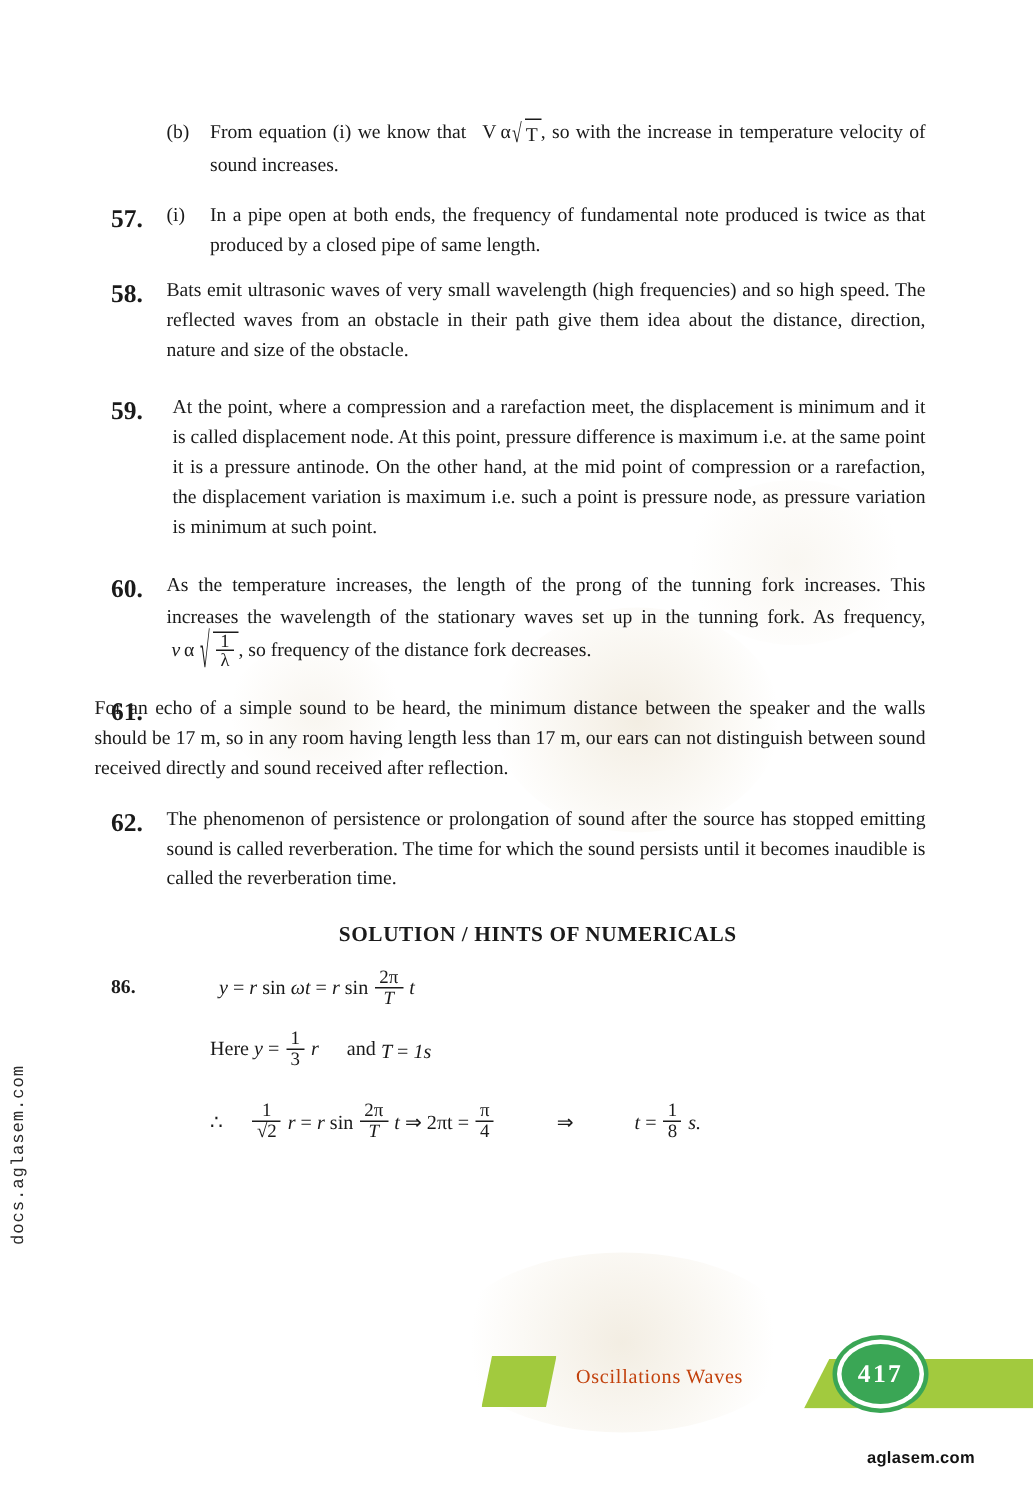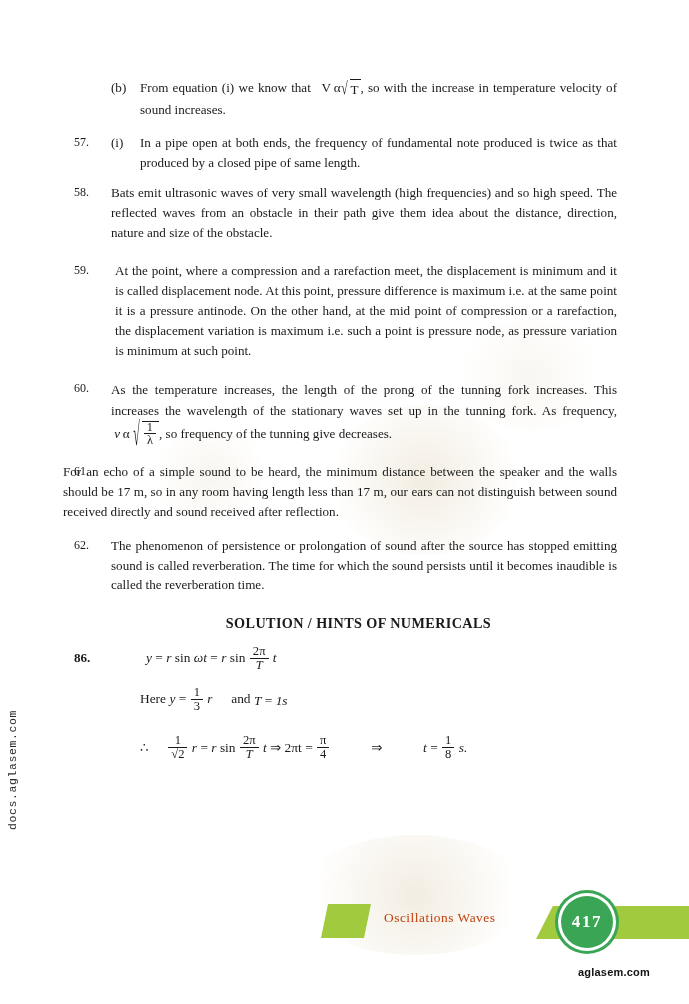--- a/index.html
+++ b/index.html
@@ -61,22 +61,22 @@
     margin: 0 0 13px 0;
     padding: 0 72px 0 140px;
     font-size: 13.1px;
     line-height: 1.52;
     text-align: justify;
   }
   .item .num {
     position: absolute;
     left: 74px;
     top: 0;
-    font-weight: normal;
-    font-size: 12px;
+    font-weight: bold;
+    font-size: 17px;
   }
   .item .roman {
     position: absolute;
     left: 111px;
     top: 0;
     font-size: 13.1px;
   }
   
   .item.sub {
     padding-left: 140px;
@@ -201,21 +201,21 @@
     width: 153px;
     height: 33px;
     background: #a2ca3e;
     clip-path: polygon(11% 0, 100% 0, 100% 100%, 0 100%);
   }
   .page-badge {
     position: absolute;
     left: 561px;
     top: -2px;
     width: 52px;
-    height: 52px;
+    height: 40px;
     border-radius: 50%;
     background: #3aa655;
     box-shadow: 0 0 0 3px #ffffff, 0 0 0 6px #3aa655;
     color: #ffffff;
     font-family: "Liberation Serif", serif;
     font-weight: bold;
     font-size: 17px;
     letter-spacing: 1.6px;
     display: flex;
     align-items: center;
@@ -265,21 +265,21 @@
     </div>
 
     <div class="item" style="padding-left:115px;margin-bottom:18px;">
       <span class="num">59.</span>
       <span class="item-text">At the point, where a compression and a rarefaction meet, the displacement is minimum and it is called displacement node. At this point, pressure difference is maximum i.e. at the same point it is a pressure antinode. On the other hand, at the mid point of compression or a rarefaction, the displacement variation is maximum i.e. such a point is pressure node, as pressure variation is minimum at such point.</span>
     </div>
 
     <div class="item" style="padding-left:111px;margin-bottom:14px;line-height:1.62;">
       <span class="num">60.</span>
       <span class="item-text">As the temperature increases, the length of the prong of the tunning fork increases. This increases the wavelength of the stationary waves set up in the tunning fork. As frequency,</span>
-      <span class="m">&nbsp;<span class="mi">ν</span> α&nbsp;<span class="sqrt tall"><span class="rad"><span class="frac"><span class="n">1</span><span class="d">λ</span></span></span></span></span><span class="item-text">, so frequency of the tunning give decreases.</span>
+      <span class="m">&nbsp;<span class="mi">ν</span> α&nbsp;<span class="sqrt tall"><span class="rad"><span class="frac"><span class="n">1</span><span class="d">λ</span></span></span></span></span><span class="item-text">, so frequency of the distance fork decreases.</span>
     </div>
 
     <div class="item" style="padding-left:63px;margin-bottom:14px;">
       <span class="num">61.</span>
       <span class="item-text">For an echo of a simple sound to be heard, the minimum distance between the speaker and the walls should be 17 m, so in any room having length less than 17 m, our ears can not distinguish between sound received directly and sound received after reflection.</span>
     </div>
 
     <div class="item" style="padding-left:111px;margin-bottom:0;">
       <span class="num">62.</span>
       <span class="item-text">The phenomenon of persistence or prolongation of sound after the source has stopped emitting sound is called reverberation. The time for which the sound persists until it becomes inaudible is called the reverberation time.</span>

